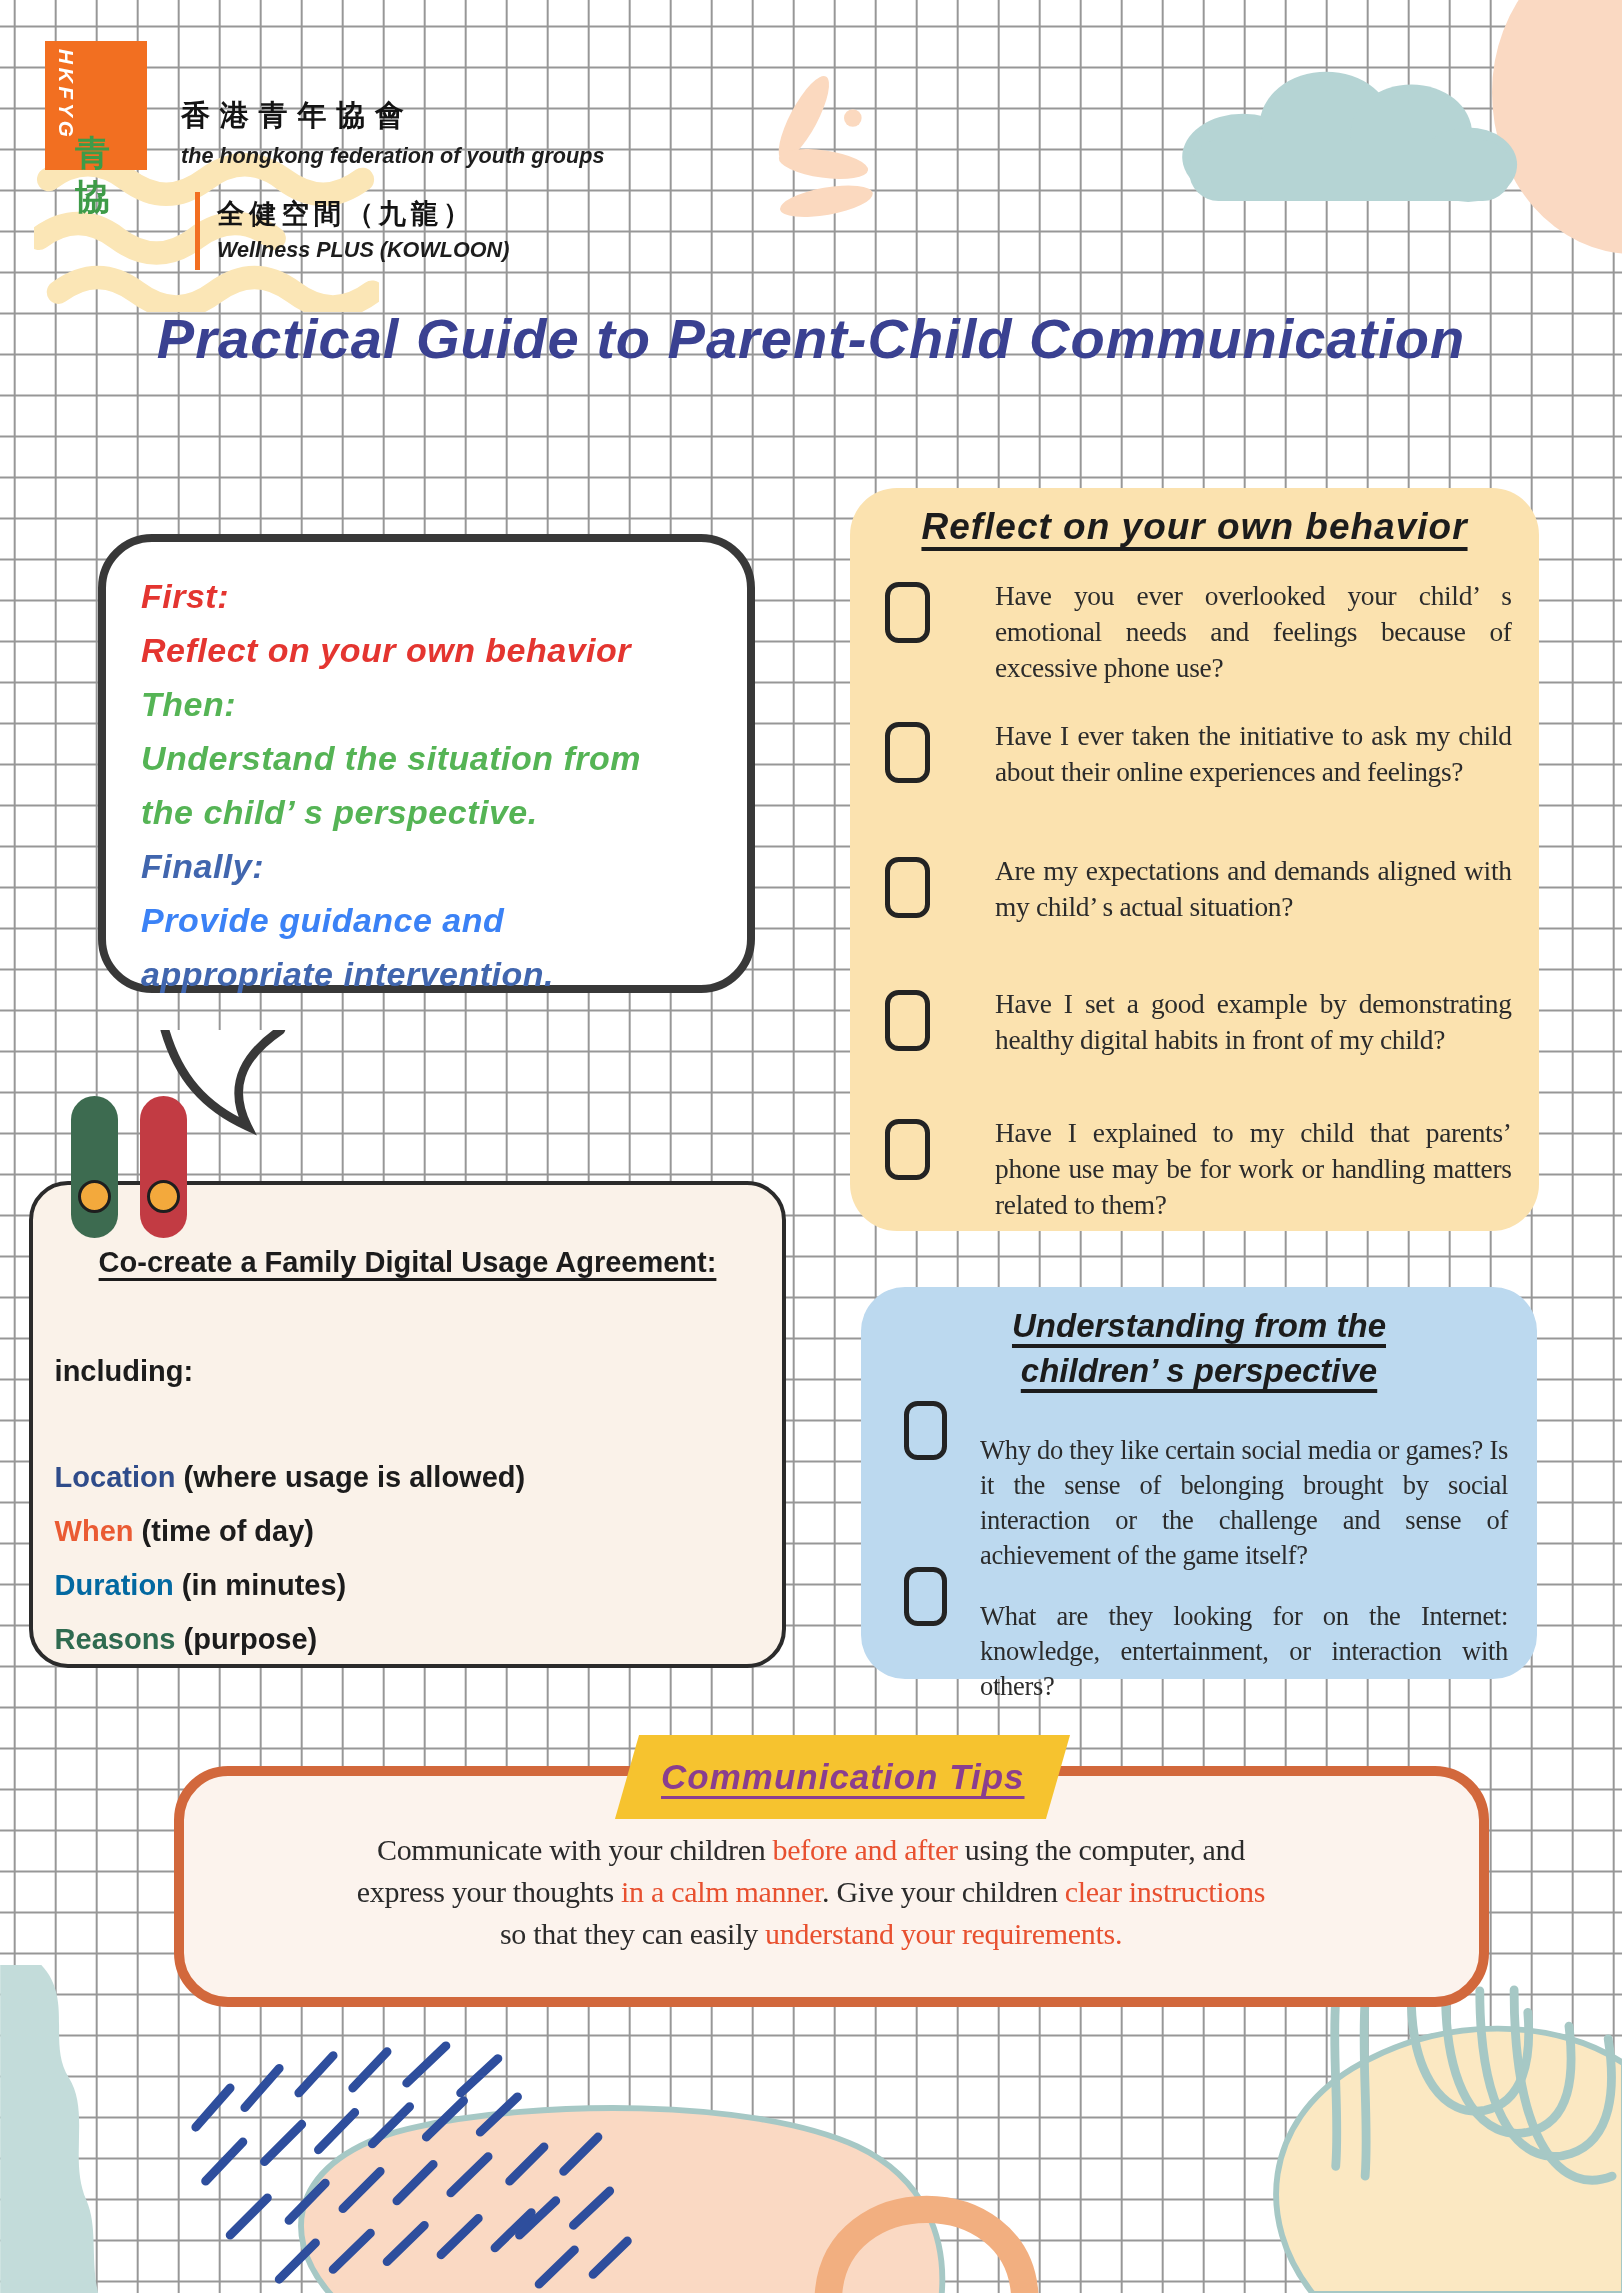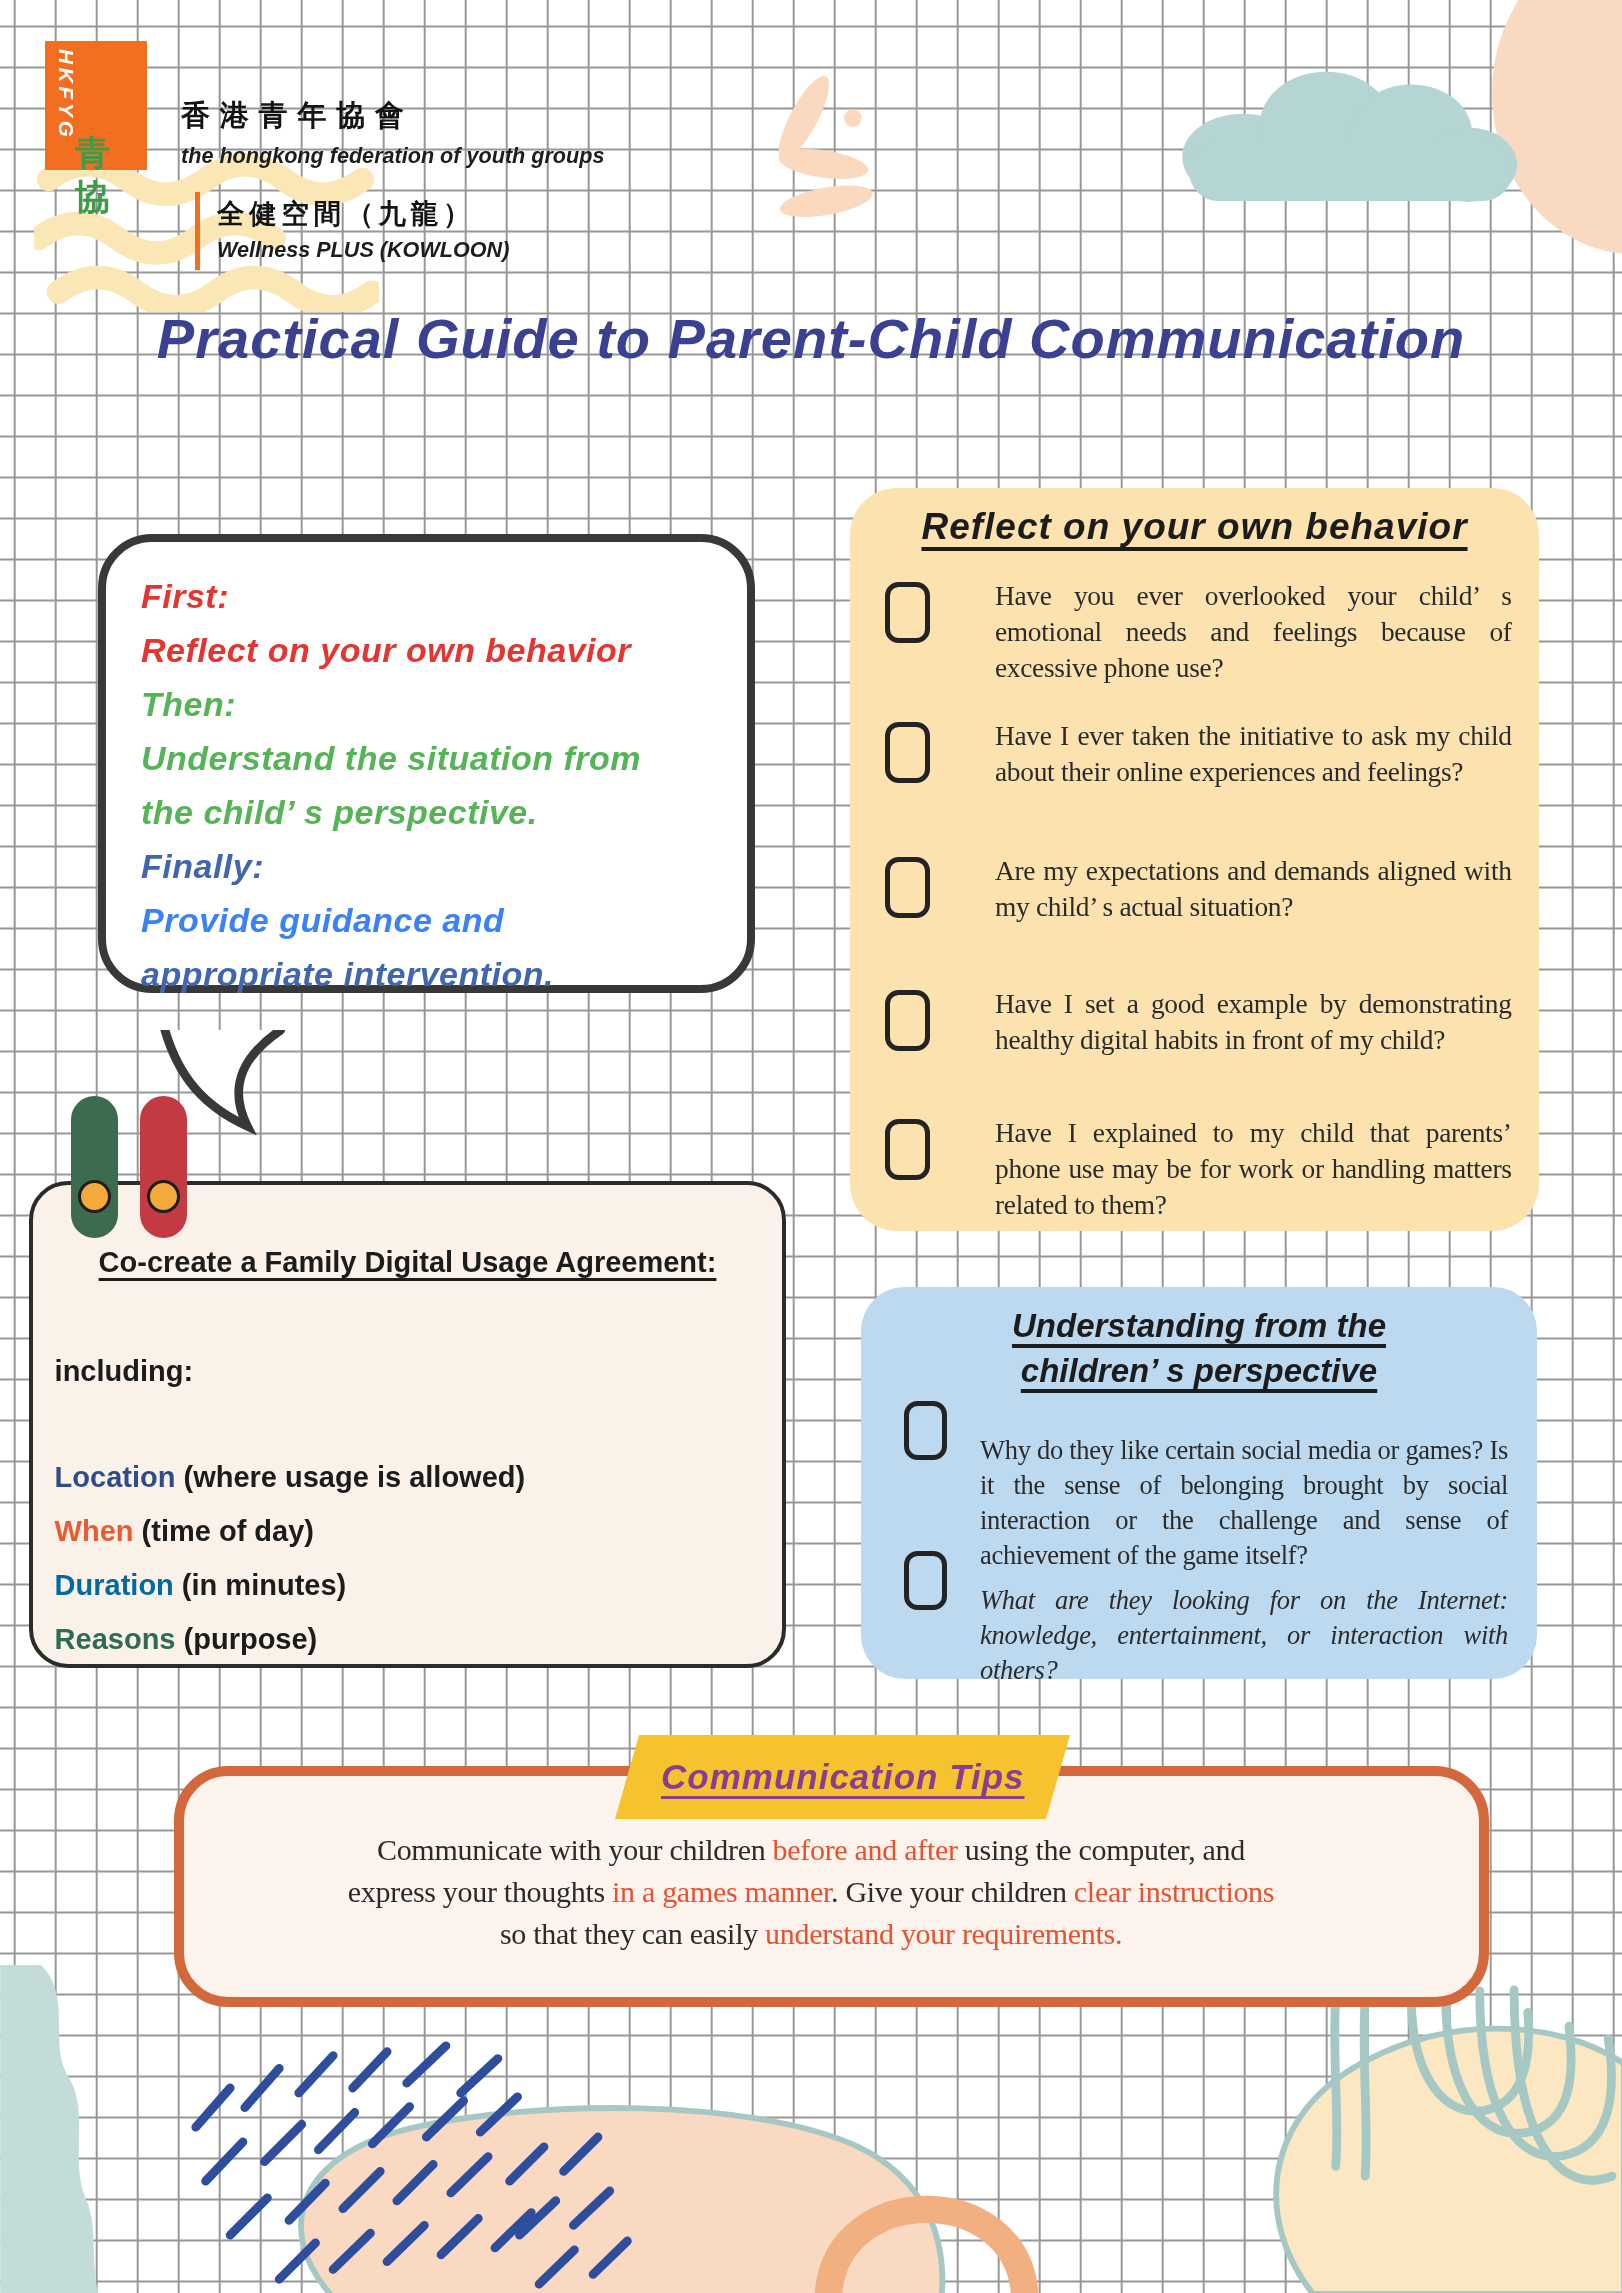--- a/index.html
+++ b/index.html
@@ -61,21 +61,21 @@
   .pin-green{left:71px;top:1096px;background:#3D6B50;}
   .pin-red{left:140px;top:1096px;background:#C23B43;}
   .pin-dot{position:absolute;left:6.9px;top:84px;width:33px;height:33px;border-radius:50%;
     background:#F3A93C;border:3.9px solid #1e1e1e;box-sizing:border-box;}
 
   
   .under-box{left:861px;top:1287px;width:676px;height:392px;background:#BCD9EF;border-radius:44px;z-index:3;}
   .under-title{position:absolute;left:0;right:0;top:15.7px;text-align:center;font-size:33px;color:#1c1c1c;
     line-height:45px;}
   .under-title span{text-decoration:underline;text-decoration-thickness:3.9px;text-underline-offset:6.9px;}
-  .ui1{top:110px;} .ui2{top:260px;font-style:italic;}
+  .ui1{top:110px;} .ui2{top:276px;}
   .under-box .checkbox{width:43px;height:59px;}
   .under-box .check-item{left:43px;right:29px;}
   .under-box .check-text{margin-left:76px;font-size:26.5px;line-height:35px;margin-top:36px;}
 
   
   .tips-box{left:174px;top:1766px;width:1315px;height:241px;background:#FCF3ED;border:10.8px solid #D2683C;
     border-radius:54px;box-sizing:border-box;z-index:3;}
   .tips-text{position:absolute;left:0;right:0;top:1829px;text-align:center;z-index:4;}
   .tips-line{font-size:30px;line-height:42px;}
   .banner{left:627px;top:1735px;width:431px;height:84px;background:#F6C32F;transform:skewX(-16deg);z-index:5;
@@ -272,21 +272,21 @@
 
   <div class="abs tips-box"></div>
   <div class="abs banner">
     <span class="banner-inner comic" style="color: rgb(138, 62, 143);">Communication Tips</span>
   </div>
   <div class="abs tips-text">
     <div class="tips-line serifbody">
       <span style="color: rgb(43, 43, 43);">Communicate with your children </span><span style="color: rgb(232, 80, 47);">before and after</span><span style="color: rgb(43, 43, 43);"> using the computer, and</span>
     </div>
     <div class="tips-line serifbody">
-      <span style="color: rgb(43, 43, 43);">express your thoughts </span><span style="color: rgb(232, 80, 47);">in a games manner</span><span style="color: rgb(43, 43, 43);">. Give your children </span><span style="color: rgb(232, 80, 47);">clear instructions</span>
+      <span style="color: rgb(43, 43, 43);">express your thoughts </span><span style="color: rgb(232, 80, 47);">in a calm manner</span><span style="color: rgb(43, 43, 43);">. Give your children </span><span style="color: rgb(232, 80, 47);">clear instructions</span>
     </div>
     <div class="tips-line serifbody">
       <span style="color: rgb(43, 43, 43);">so that they can easily </span><span style="color: rgb(232, 80, 47);">understand your requirements.</span>
     </div>
   </div>
 
 </div>
 
 
 </body></html>

